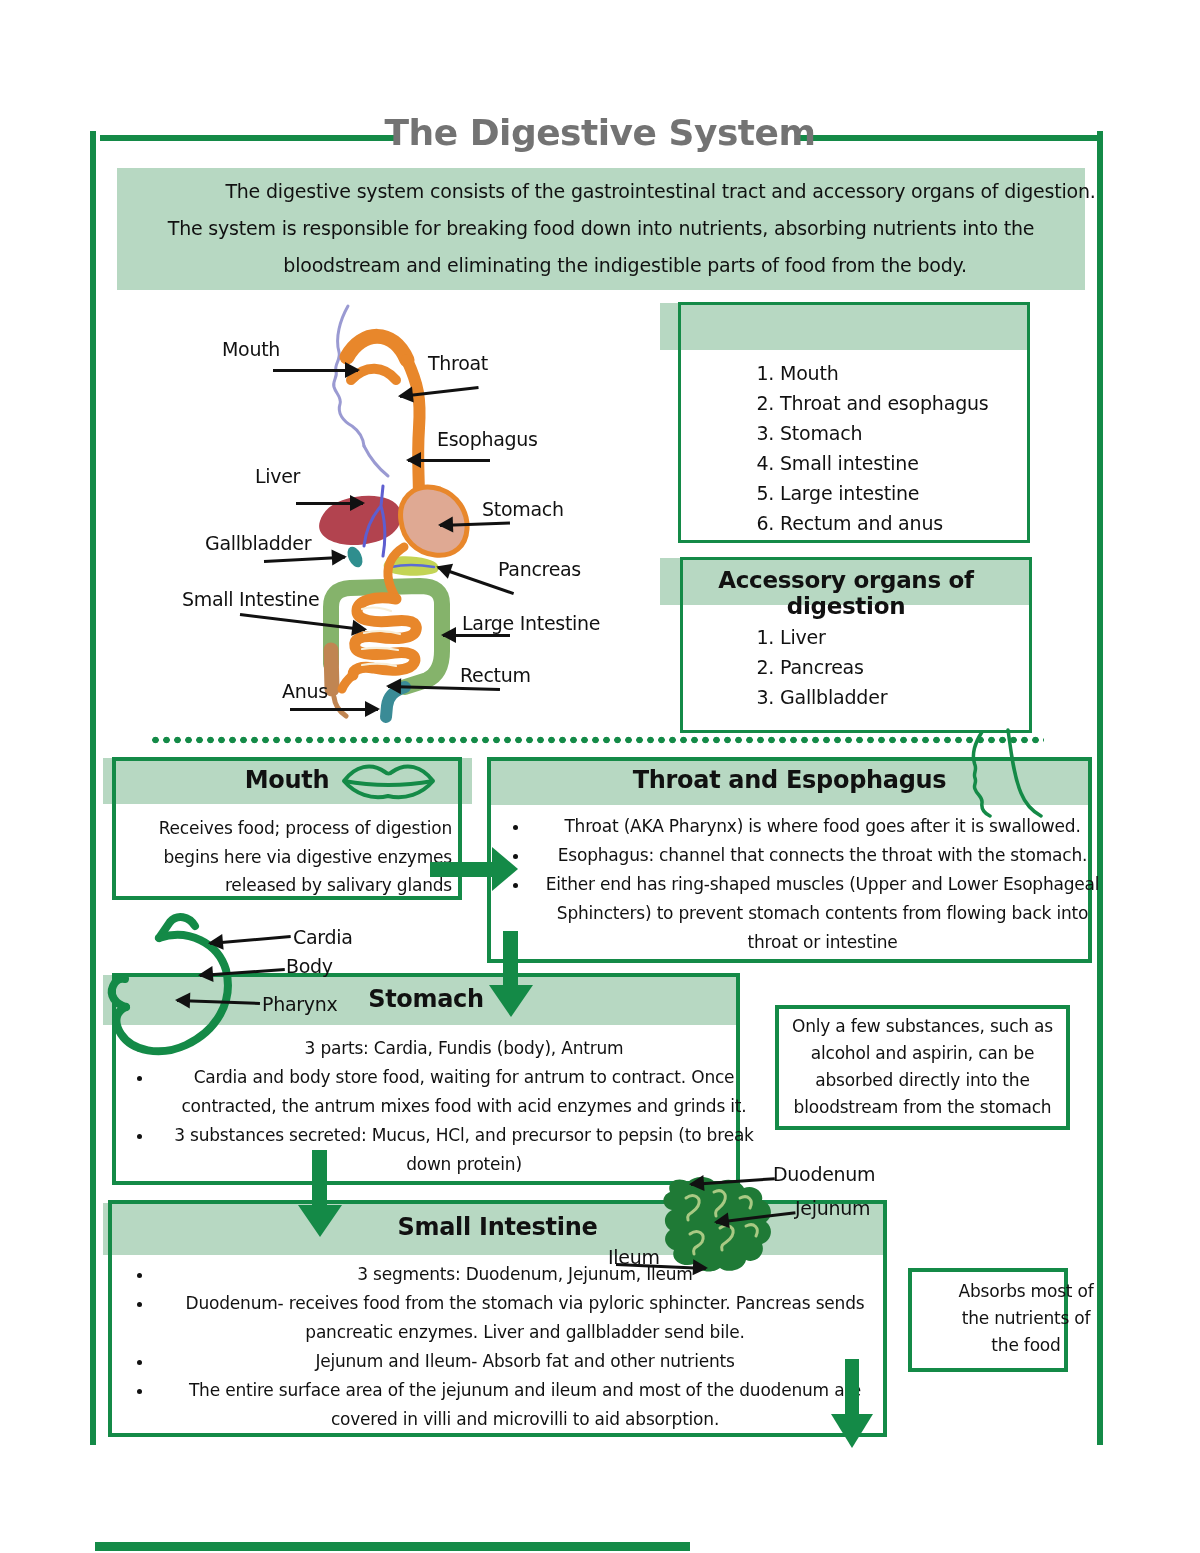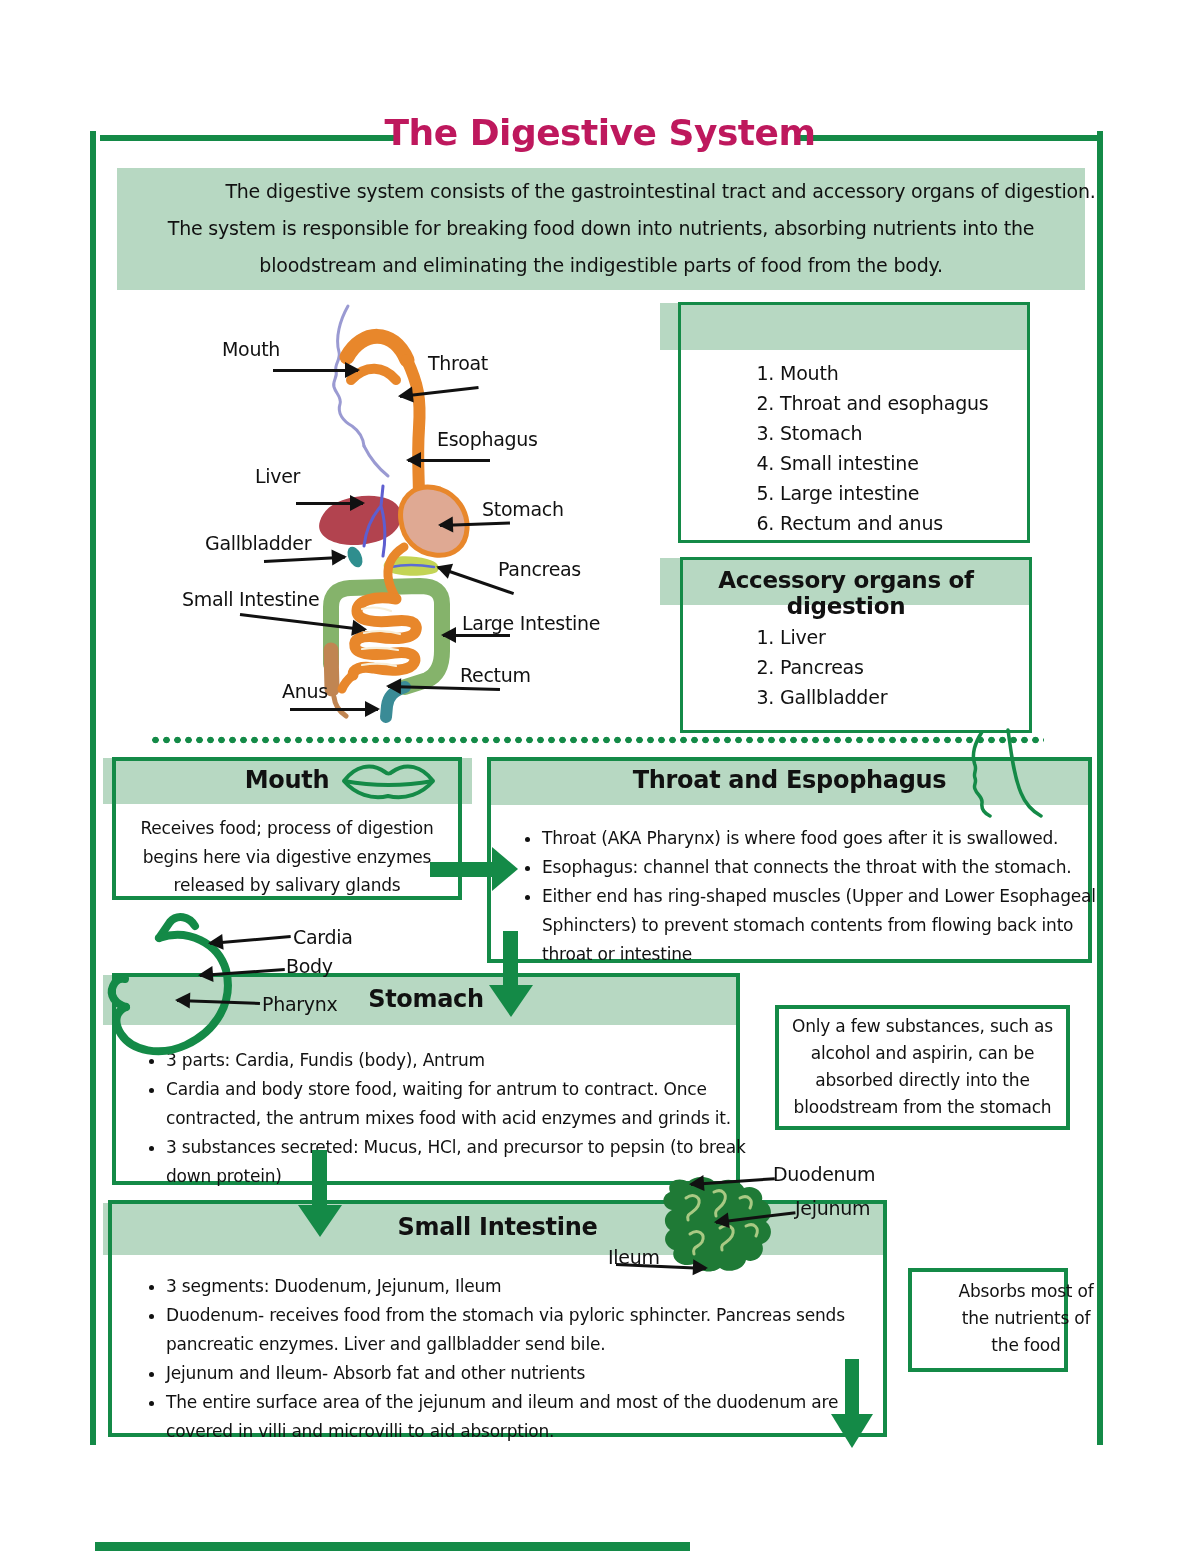--- a/index.html
+++ b/index.html
@@ -4,21 +4,21 @@
 <style>
   html,body{margin:0;padding:0;background:#fff;}
   #canvas{position:relative;width:1200px;height:1553px;background:#fff;overflow:hidden;
           font-family:"DejaVu Sans","Liberation Sans",sans-serif;color:#111;}
   .abs{position:absolute;}
   .band{background:#b7d8c2;}
   .gborder{border:4px solid #148a47;box-sizing:border-box;background:transparent;}
   .gborder3{border:3px solid #148a47;box-sizing:border-box;}
   .sect-title{font-size:23px;font-weight:bold;color:#111;text-align:center;letter-spacing:-0.3px;}
   .body-text{font-size:17px;line-height:28.5px;letter-spacing:-0.2px;}
-  ul.blts{margin:12px;padding-left:28px;list-style:disc;}
+  ul.blts{margin:0;padding-left:28px;list-style:disc;text-align:center;}
   ul.blts li{font-size:17px;line-height:29px;letter-spacing:-0.2px;}
   ol.nums{margin:0;padding-left:32px;list-style:decimal;}
   ol.nums li{font-size:19px;line-height:30px;letter-spacing:-0.2px;}
   .lbl{font-size:19px;letter-spacing:-0.3px;white-space:nowrap;z-index:6;}
   
   .arr{position:absolute;height:3px;background:#111;transform-origin:left center;z-index:6;}
   .arr.tL::before{content:"";position:absolute;left:-2px;top:-7px;width:0;height:0;
      border-right:15px solid #111;border-top:8px solid transparent;border-bottom:8px solid transparent;}
   .arr.tR::after{content:"";position:absolute;right:-2px;top:-7px;width:0;height:0;
      border-left:15px solid #111;border-top:8px solid transparent;border-bottom:8px solid transparent;}
@@ -37,26 +37,26 @@
 <body>
 
 <div id="canvas">
 
   <div class="abs" style="left:90px;top:131px;width:6px;height:1314px;background:#148a47;"></div>
   <div class="abs" style="left:1097px;top:131px;width:6px;height:1314px;background:#148a47;"></div>
   <div class="abs" style="left:100px;top:135px;width:300px;height:6px;background:#148a47;"></div>
   <div class="abs" style="left:800px;top:135px;width:298px;height:6px;background:#148a47;"></div>
   <div class="abs" style="left:95px;top:1542px;width:595px;height:9px;background:#148a47;"></div>
 
-  <div class="abs z4" style="left:350px;top:112px;width:500px;text-align:center;font-size:36px;font-weight:bold;color:#be185d;letter-spacing:-0.5px;">The Digestive System</div>
+  <div class="abs z4" style="left:350px;top:112px;width:500px;text-align:center;font-size:36px;font-weight:bold;color:#737373;letter-spacing:-0.5px;">The Digestive System</div>
 
   <div class="abs band" style="left:117px;top:168px;width:968px;height:122px;"></div>
   <div class="abs z4" style="left:117px;top:180px;width:1087px;text-align:center;font-size:19px;white-space:nowrap;letter-spacing:-0.2px;">The digestive system consists of the gastrointestinal tract and accessory organs of digestion.</div>
   <div class="abs z4" style="left:117px;top:217px;width:968px;text-align:center;font-size:19px;white-space:nowrap;letter-spacing:-0.2px;">The system is responsible for breaking food down into nutrients, absorbing nutrients into the</div>
-  <div class="abs z4" style="left:117px;top:254px;width:968px;text-align:center;font-size:19px;white-space:nowrap;letter-spacing:-0.2px;">bloodstream and eliminating the indigestible parts of food from the body.</div>
+  <div class="abs z4" style="left:117px;top:254px;width:968px;text-align:center;font-size:19px;white-space:nowrap;letter-spacing:-0.2px;padding-left:24px;">bloodstream and eliminating the indigestible parts of food from the body.</div>
 
   <svg class="abs z3" style="left:150px;top:300px;" width="520" height="440" viewBox="0 0 520 440">
     <g fill="none" stroke-linecap="round" stroke-linejoin="round">
       <path stroke="#9a9ad2" stroke-width="3" d="M198,6 C190,20 185,38 189,52 C191,60 184,64 186,71 C188,77 182,81 184,87 C186,94 192,97 190,104 C187,113 193,121 202,126 C209,131 213,137 214,146"></path>
       <path stroke="#9a9ad2" stroke-width="3" d="M214,146 C220,158 228,168 238,176"></path>
       <path stroke="#e8872b" stroke-width="15" d="M197,57 C212,30 243,28 257,60"></path>
       <path stroke="#e8872b" stroke-width="10" d="M201,80 C216,64 234,66 246,80"></path>
       <path stroke="#e8872b" stroke-width="12" d="M257,60 C268,84 271,98 269,128 C267,158 269,172 269,202"></path>
       <path fill="#b2434f" stroke="none" d="M170,221 C165,235 181,246 208,245 C237,243 253,230 251,213 C249,198 226,193 205,197 C187,200 174,208 170,221 Z"></path>
       <path fill="#dfa993" stroke="#e8872b" stroke-width="5" d="M263,191 C254,197 249,207 251,221 C253,239 266,253 285,255 C304,257 316,246 317,229 C318,211 307,195 290,189 C280,186 271,186 263,191 Z"></path>
@@ -128,21 +128,21 @@
 
   <div class="abs band" style="left:103px;top:758px;width:369px;height:46px;"></div>
   <div class="abs gborder z3" style="left:112px;top:757px;width:350px;height:143px;"></div>
   <div class="abs z4 sect-title" style="left:187px;top:766px;width:200px;font-size:24px;">Mouth</div>
   <svg class="abs z5" style="left:340px;top:759px;" width="97" height="44" viewBox="0 0 97 44">
     <g fill="none" stroke="#148a47" stroke-width="4" stroke-linejoin="round">
       <path d="M4,22 C15,7 31,3 45,13 C47,15 50,15 52,13 C66,3 82,7 93,22 C82,35 65,41 48,37 C32,41 15,35 4,22 Z"></path>
       <path d="M4,22 C32,27 65,27 93,22"></path>
     </g>
   </svg>
-  <div class="abs z4 body-text" style="left:122px;top:814px;width:330px;text-align:center;">Receives food; process of digestion begins here via digestive enzymes released by salivary glands</div>
+  <div class="abs z4 body-text" style="left:122px;top:814px;width:330px;text-align:right;">Receives food; process of digestion begins here via digestive enzymes released by salivary glands</div>
 
   <div class="gbar" style="left:430px;top:862px;width:64px;height:15px;"></div>
   <div class="gh-right" style="left:492px;top:847px;"></div>
 
   <div class="abs band" style="left:487px;top:758px;width:605px;height:47px;"></div>
   <div class="abs gborder z3" style="left:487px;top:757px;width:605px;height:206px;"></div>
   <div class="abs z4 sect-title" style="left:487px;top:766px;width:605px;font-size:24px;">Throat and Espophagus</div>
   <svg class="abs z5" style="left:948px;top:728px;" width="100" height="92" viewBox="0 0 100 92">
     <g fill="none" stroke="#148a47" stroke-width="3.5" stroke-linecap="round">
       <path d="M34,4 C27,14 23,27 27,37 C29,43 25,45 27,50 C29,55 25,57 27,61 C29,67 35,69 34,75 C33,81 36,85 42,88"></path>

